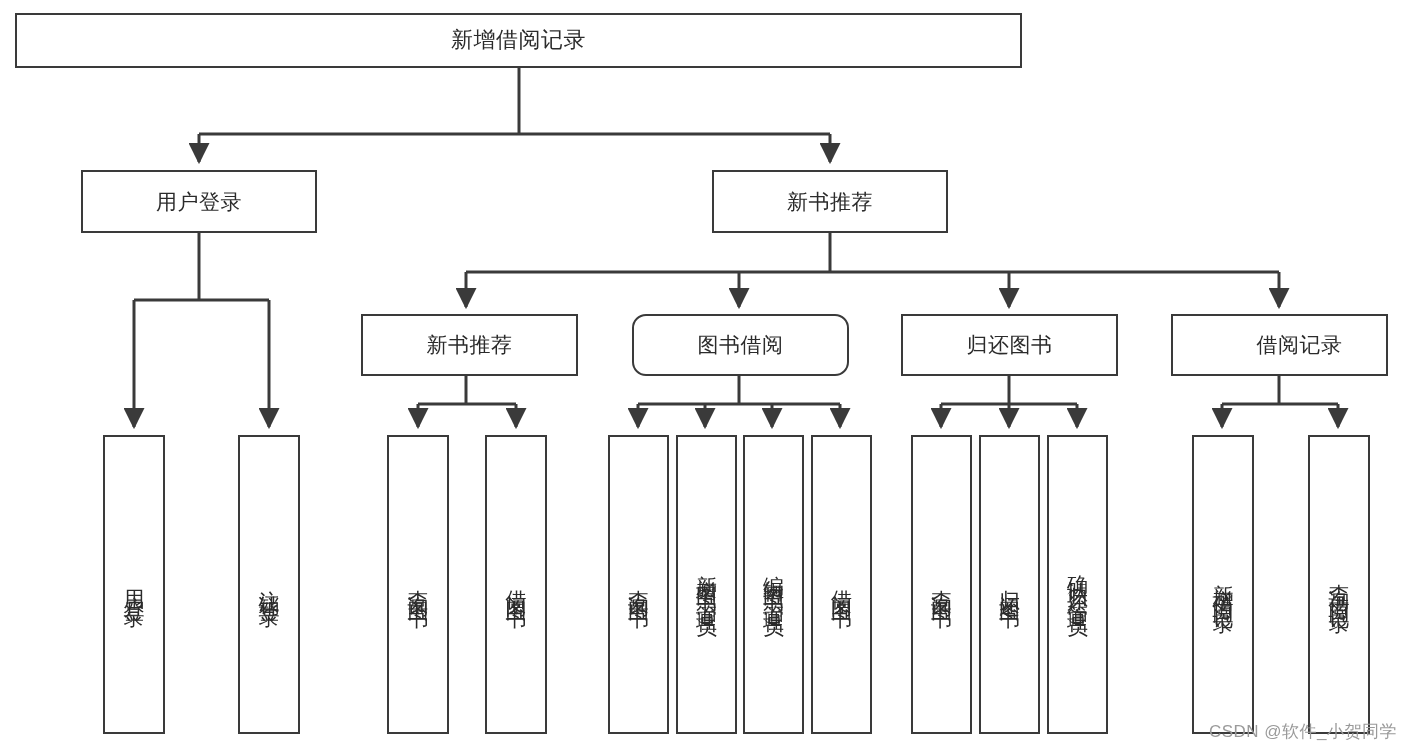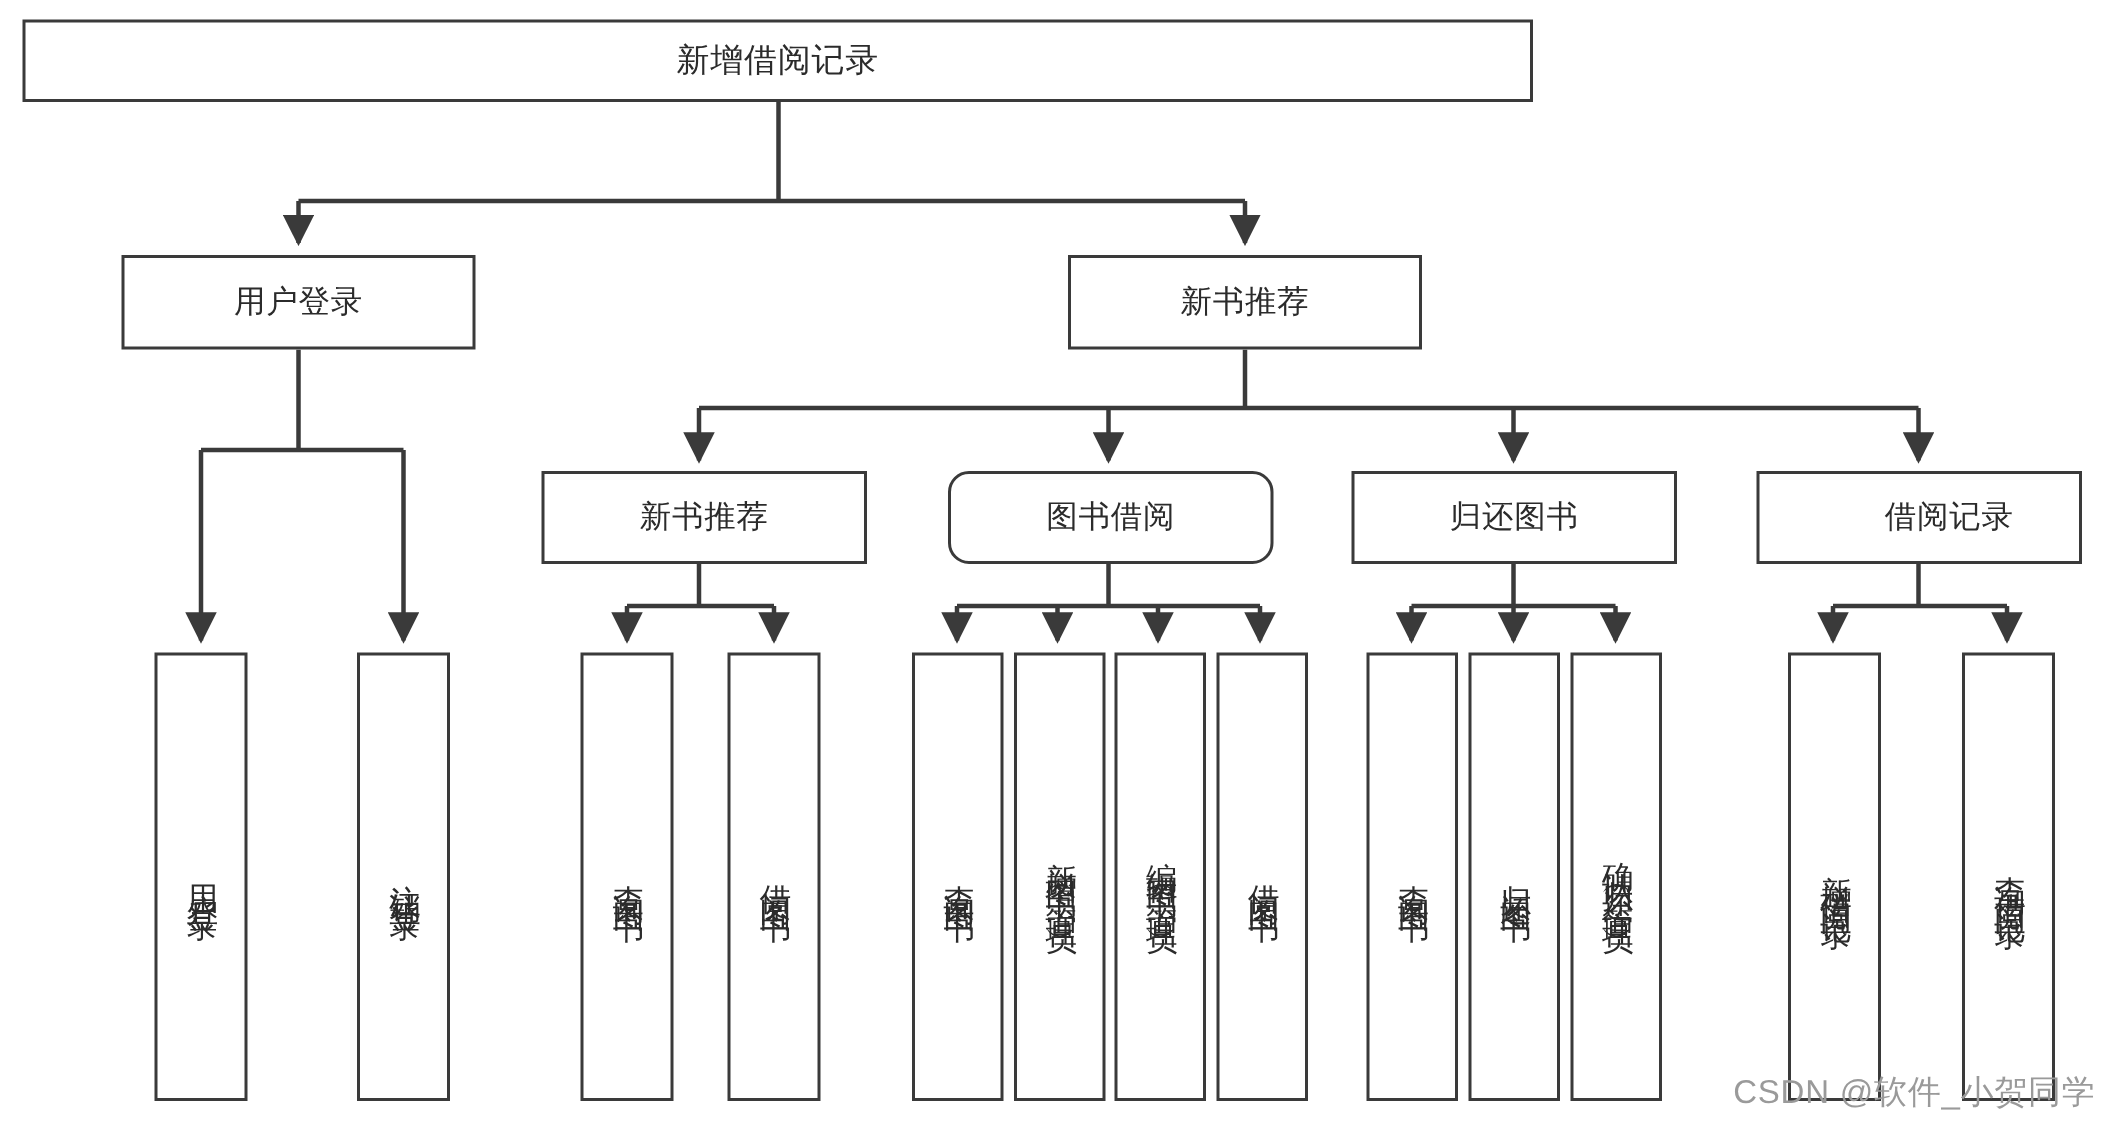--- a/index.html
+++ b/index.html
@@ -66,21 +66,21 @@
   }
   
   .node.leaf {
     align-items: center;
     padding-top: 0;
   }
   .watermark {
     position: absolute;
     right: 8px;
     bottom: 4px;
-    font-size: 22px;
+    font-size: 17px;
     color: #9a9a9a;
     white-space: nowrap;
     z-index: 5;
     letter-spacing: 0.5px;
   }
 </style>
 </head>
 <body>
 
 <div id="diagram-root">

